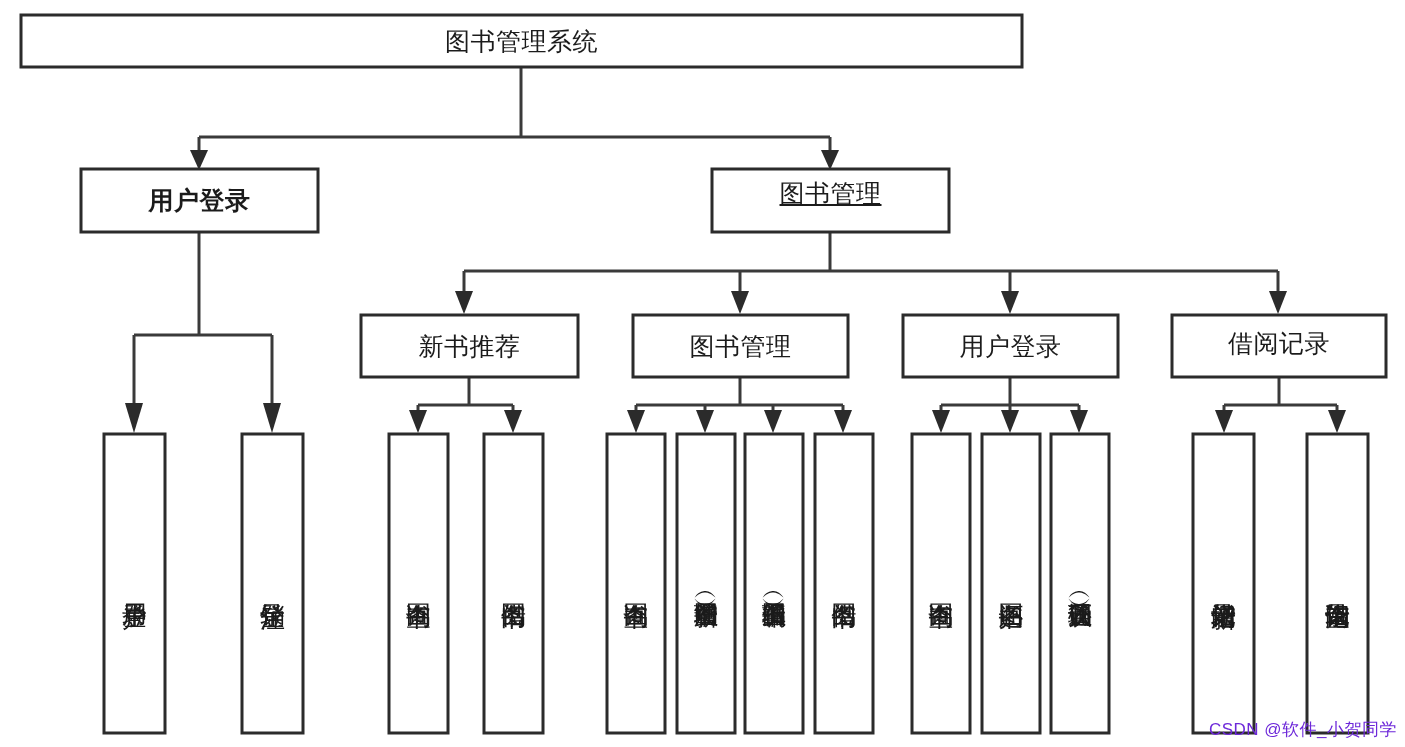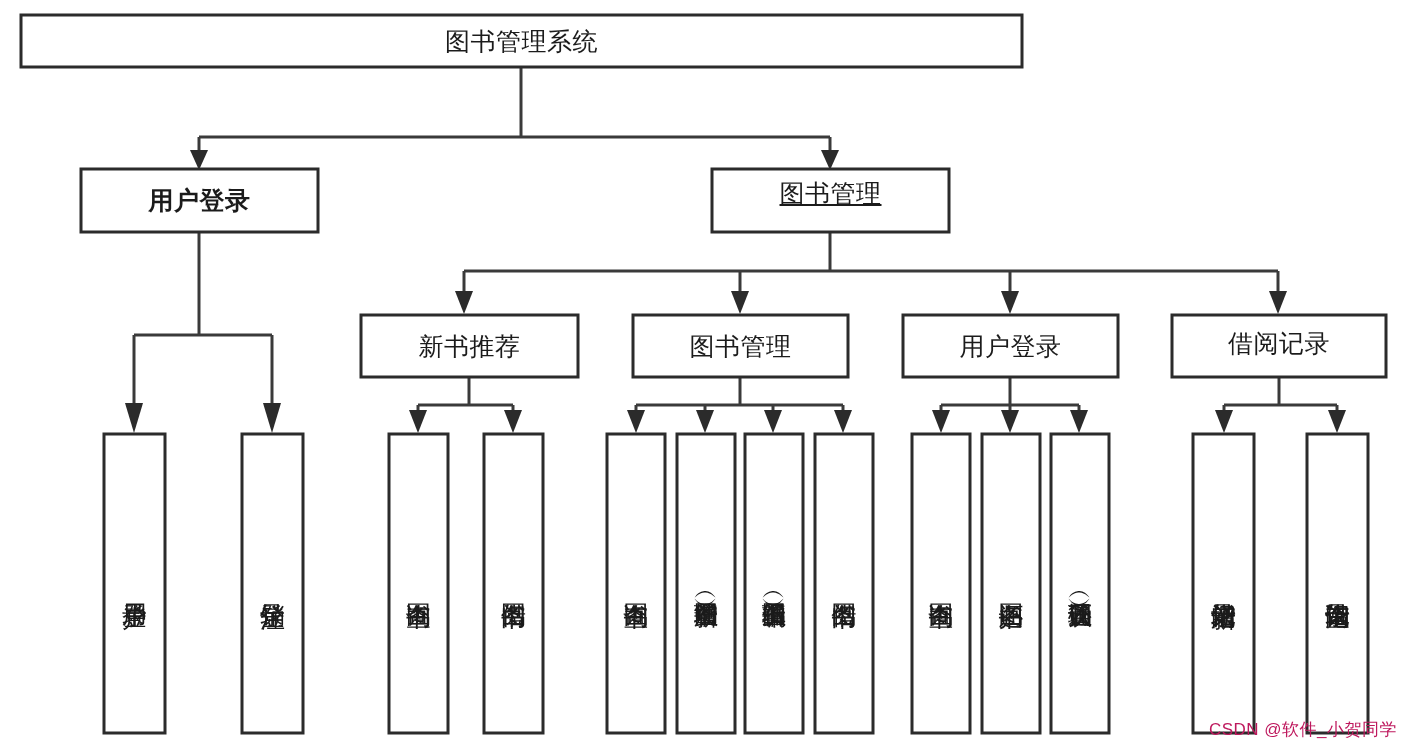--- a/index.html
+++ b/index.html
@@ -69,21 +69,21 @@
   }
   .node-label-v.tight {
     line-height: 1.16;
     font-size: 24px;
   }
   .watermark {
     position: absolute;
     right: 8px;
     bottom: 6px;
     font-size: 17px;
-    color: #be185d;
+    color: #6d28d9;
     letter-spacing: 0.5px;
     white-space: nowrap;
     pointer-events: none;
     text-align: center;
   }
 </style>
 </head>
 <body>
 
 <div id="diagram-root">

